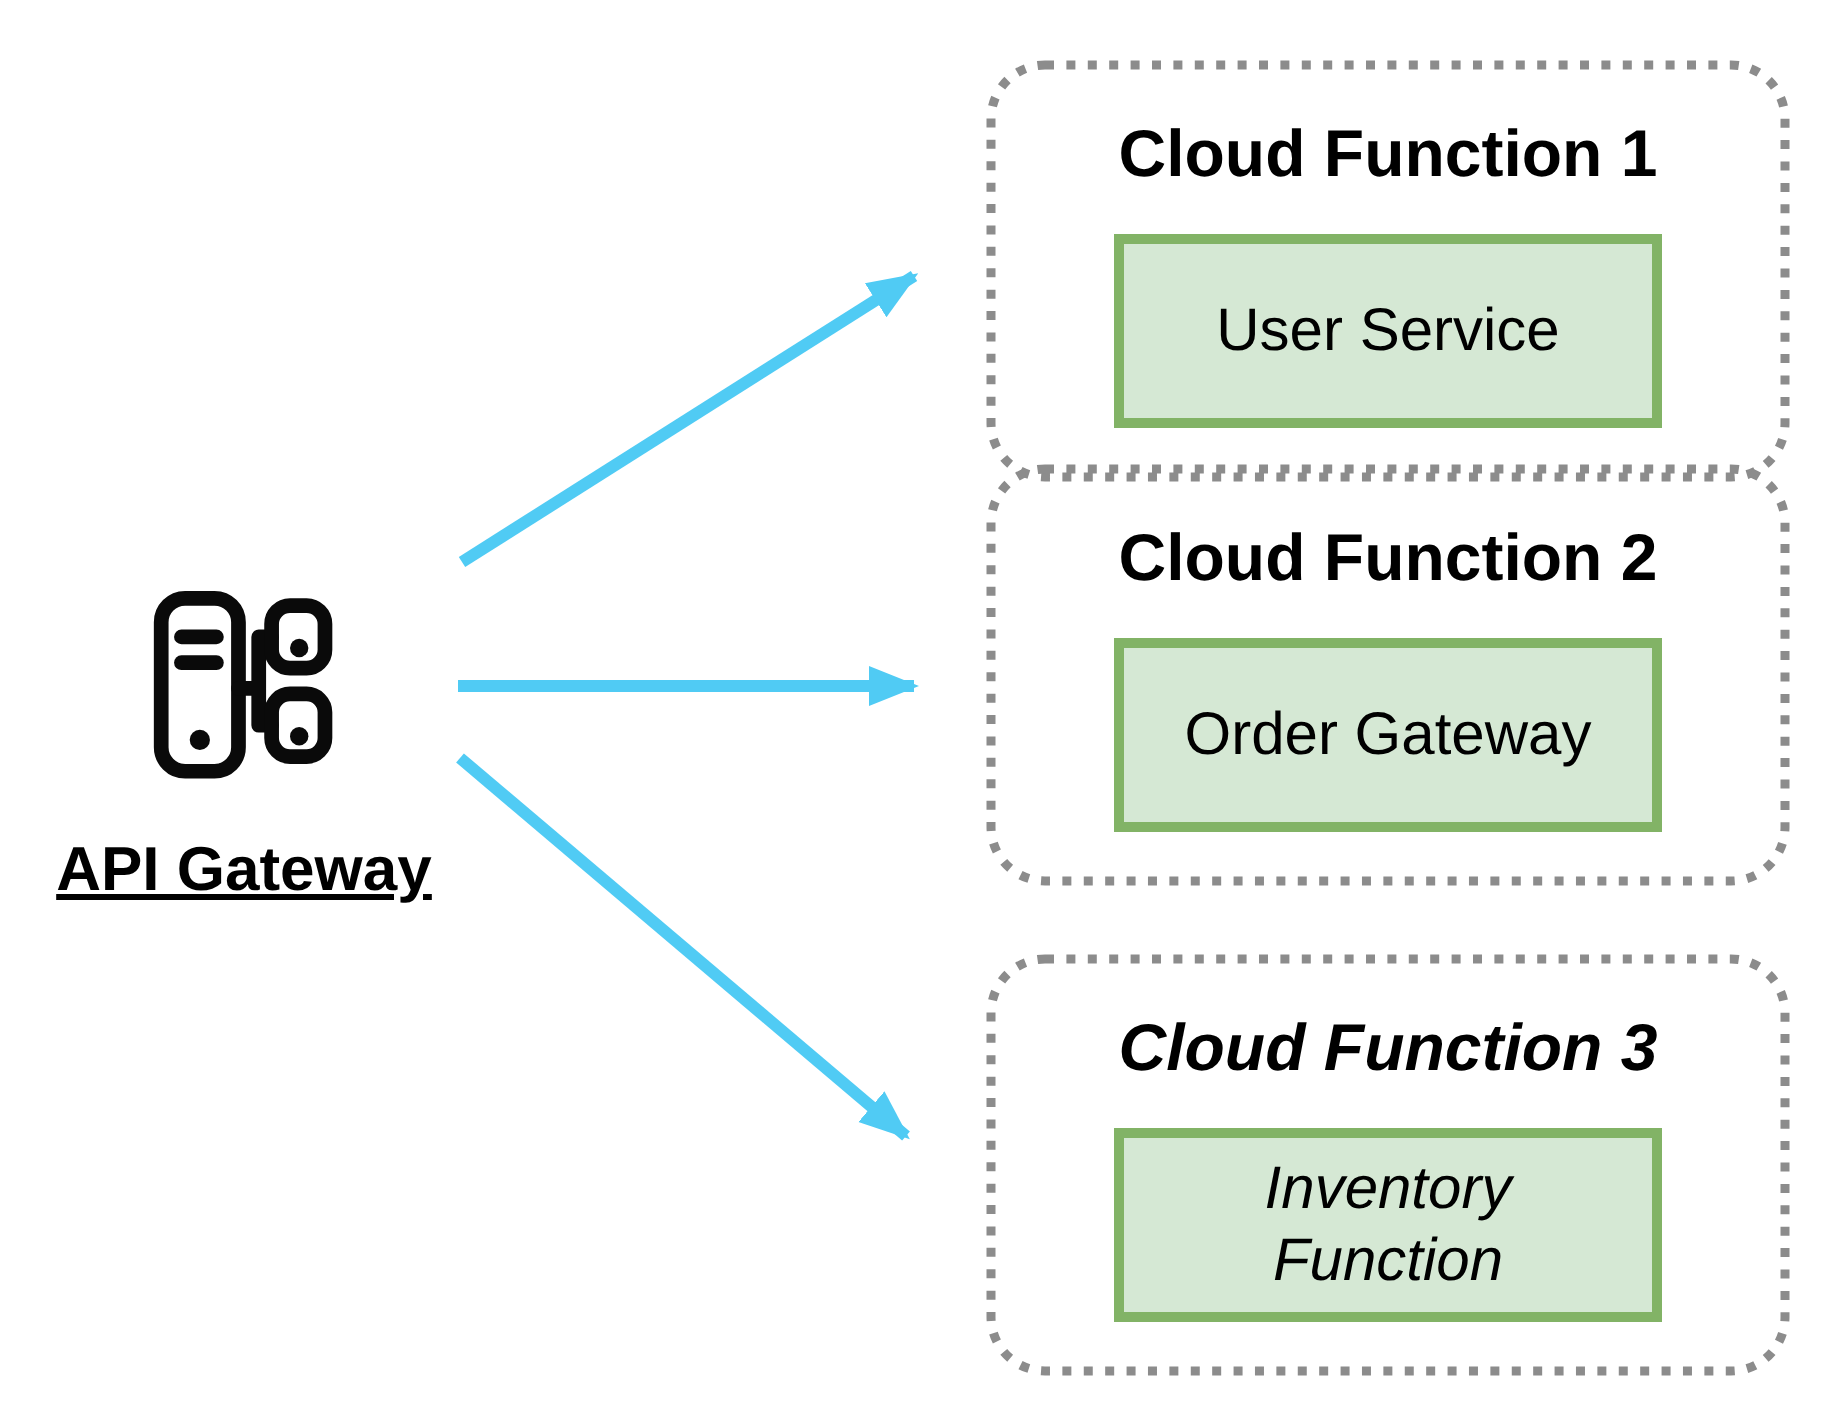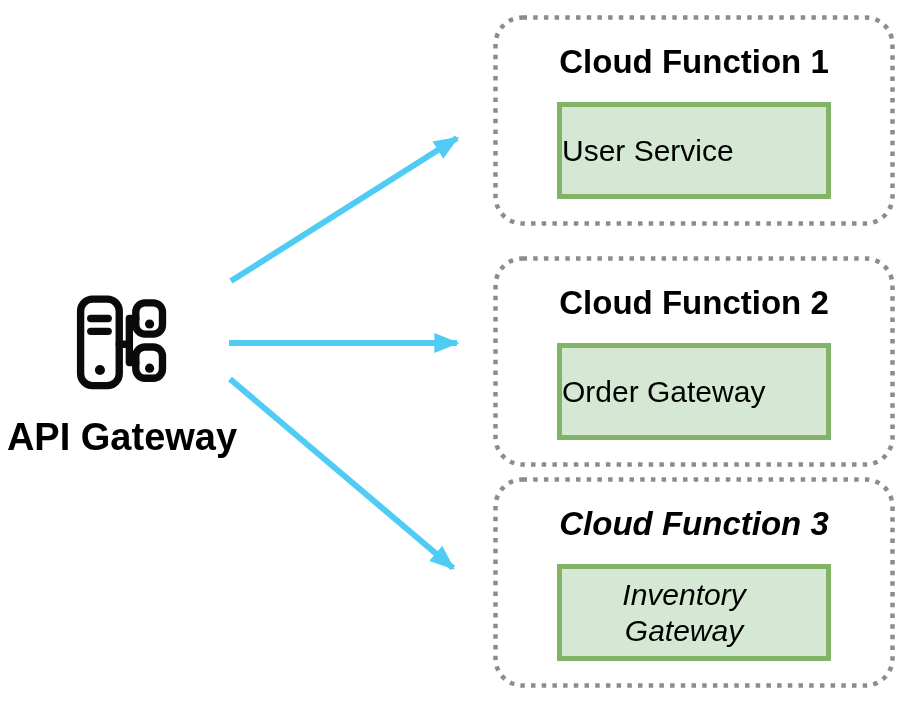--- a/index.html
+++ b/index.html
@@ -48,25 +48,26 @@
     stroke-width: 8;
     stroke-linecap: round;
     stroke-linejoin: round;
   }
   .gw-icon .dot {
     fill: var(--icon, #0a0a0a);
     stroke: none;
   }
   .gw-label {
     margin-top: 22px;
-    font-size: 38px;
+    font-size: 31px;
     font-weight: bold;
     color: var(--text, #000000);
     letter-spacing: 0px;
     white-space: nowrap;
+    text-decoration: underline;
   }
 
   
   .fn-box {
     position: absolute;
     left: 493px;
     width: 402px;
     height: 211px;
     box-sizing: border-box;
     display: flex;
@@ -96,31 +97,32 @@
   .service-box {
     position: relative;
     margin-top: 24px;
     width: 274px;
     height: 97px;
     box-sizing: border-box;
     border: 5px solid var(--service-border, #82B366);
     background: var(--service-fill, #D5E8D4);
     display: flex;
     align-items: center;
+    justify-content: center;
     text-align: center;
   }
   .service-box span {
     display: inline-block;
     max-width: 244px;
     font-size: 30px;
     line-height: 36px;
     color: var(--text, #000000);
   }
-  .pos-1 { top: 15px; }
-  .pos-2 { top: 256px; }
+  .pos-1 { top: 30px; }
+  .pos-2 { top: 232px; }
   .pos-3 { top: 477px; font-style: italic; }
 </style>
 </head>
 <body>
 
 <div class="canvas">
 
   <svg class="arrows" viewBox="0 0 920 704">
     <defs>
       <marker id="ah" viewBox="0 0 10 10" refX="9" refY="5" markerWidth="4.2" markerHeight="4.2" orient="auto-start-reverse">
@@ -170,17 +172,17 @@
       <span>Order Gateway</span>
     </div>
   </div>
 
   <div class="fn-box pos-3">
     <svg class="dotted" viewBox="0 0 402 211" preserveAspectRatio="none">
       <rect x="2.5" y="2.5" width="397" height="206" rx="27"></rect>
     </svg>
     <div class="fn-title">Cloud Function 3</div>
     <div class="service-box">
-      <span>Inventory Gateway</span>
+      <span>Inventory Function</span>
     </div>
   </div>
 
 </div>
 
 </body></html>

